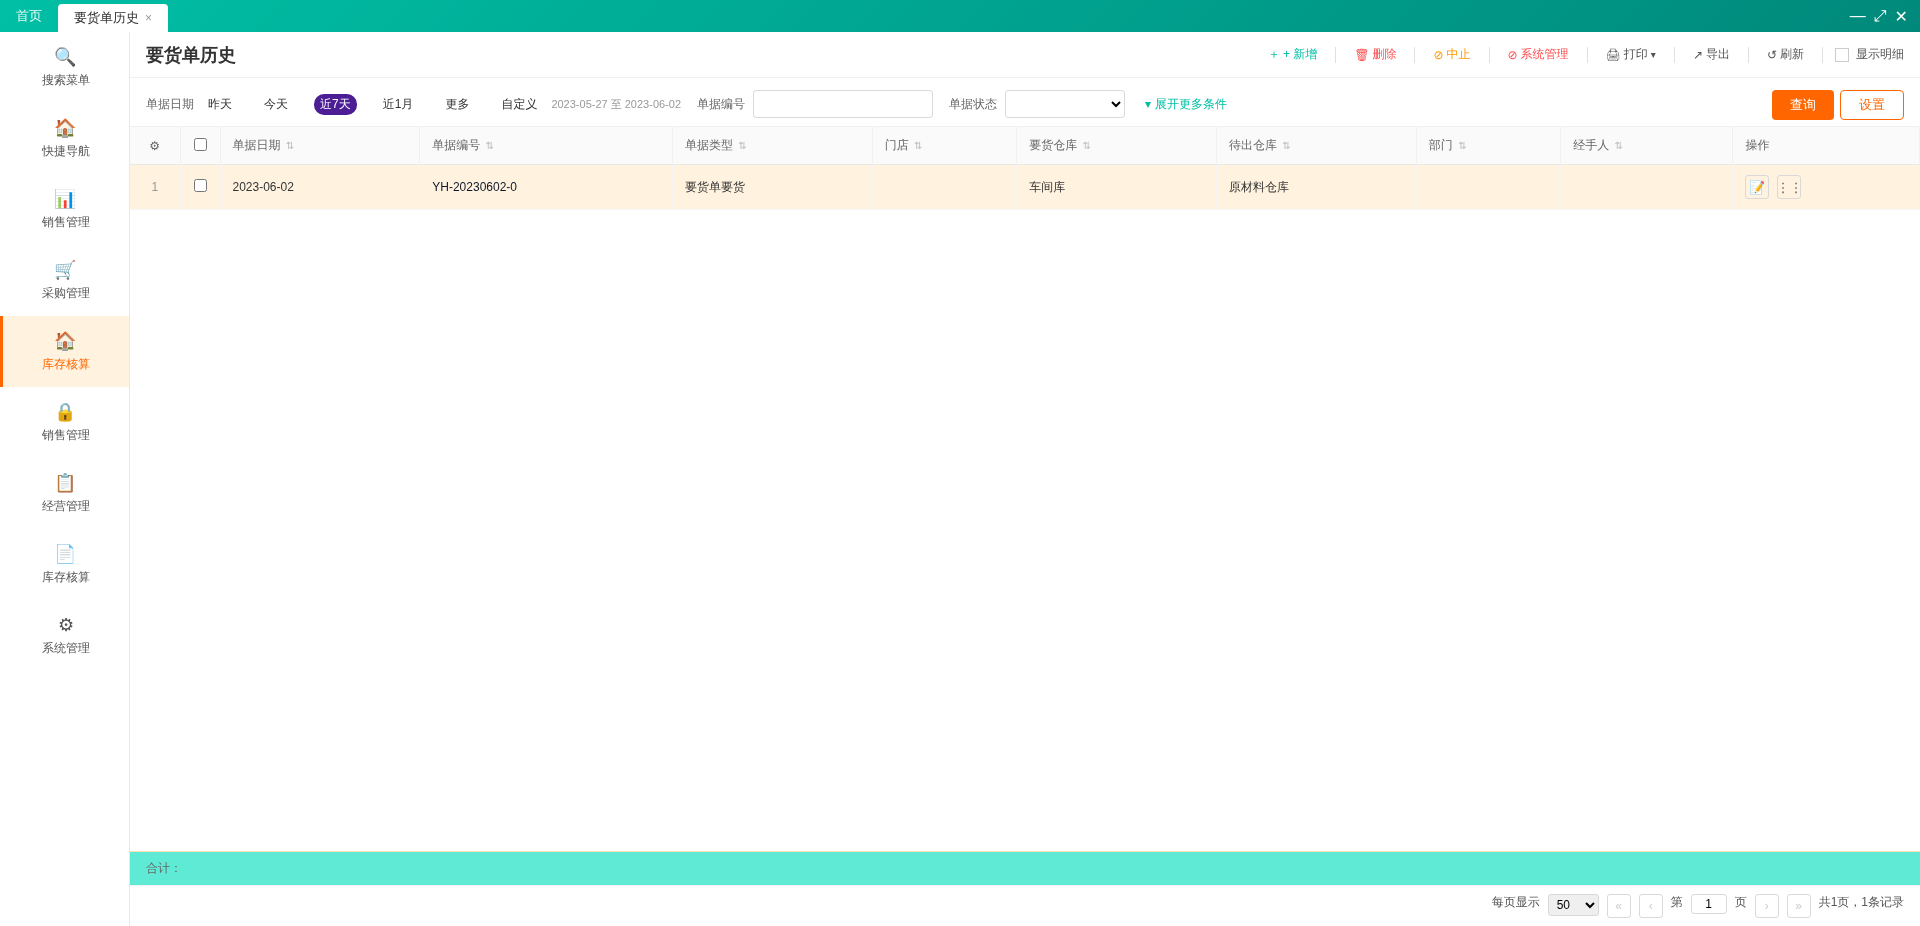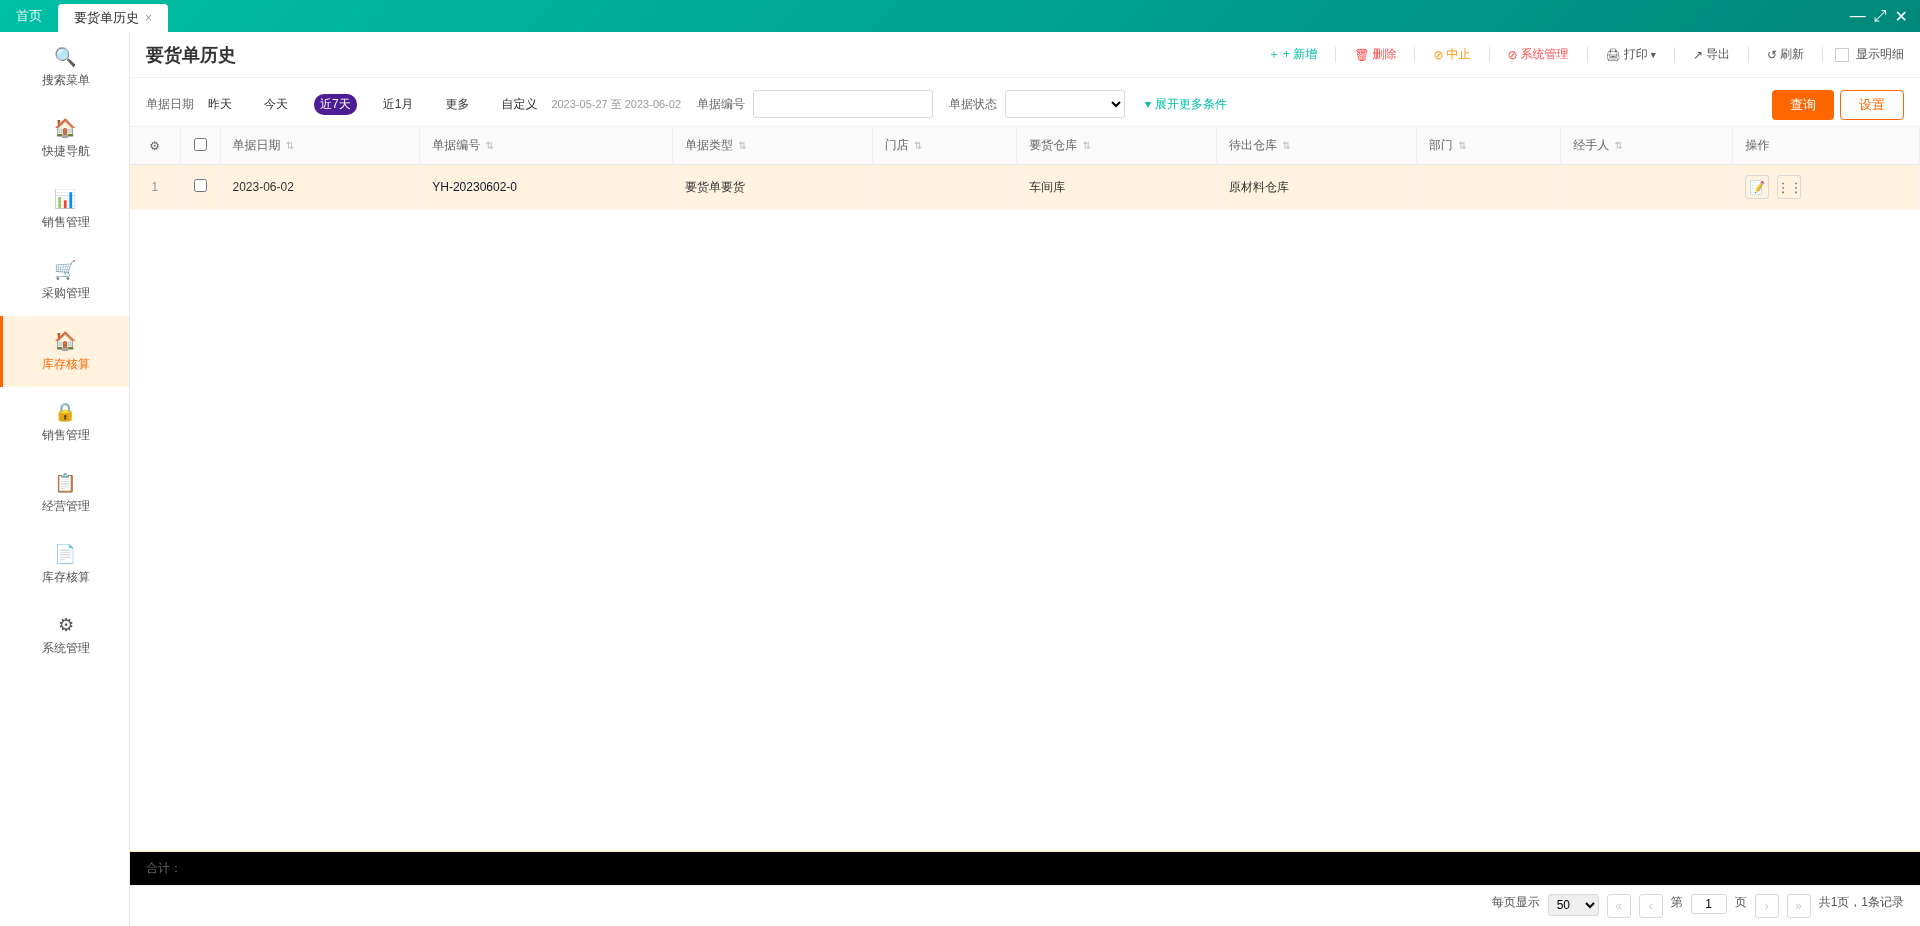--- a/index.html
+++ b/index.html
@@ -268,21 +268,21 @@
     tbody td:nth-child(2) { text-align: center; }
     .link-text { color: #0f172a; cursor: pointer; text-decoration: none; }
     .op-icons { display: flex; gap: 8px; }
     .op-icon { width: 24px; height: 24px; border: 1px solid #d9d9d9; border-radius: 3px; display: flex; align-items: center; justify-content: center; cursor: pointer; font-size: 13px; color: #555; }
 
     
     .settings-th { width: 40px; text-align: center; cursor: pointer; }
 
     
     .table-footer {
-      background: #000000;
+      background: #5eead4;
       border-top: 1px solid #ffe0b2;
       padding: 8px 16px;
       font-size: 12px;
       color: #666;
       flex-shrink: 0;
     }
 
     
     .pagination-bar {
       display: flex;

